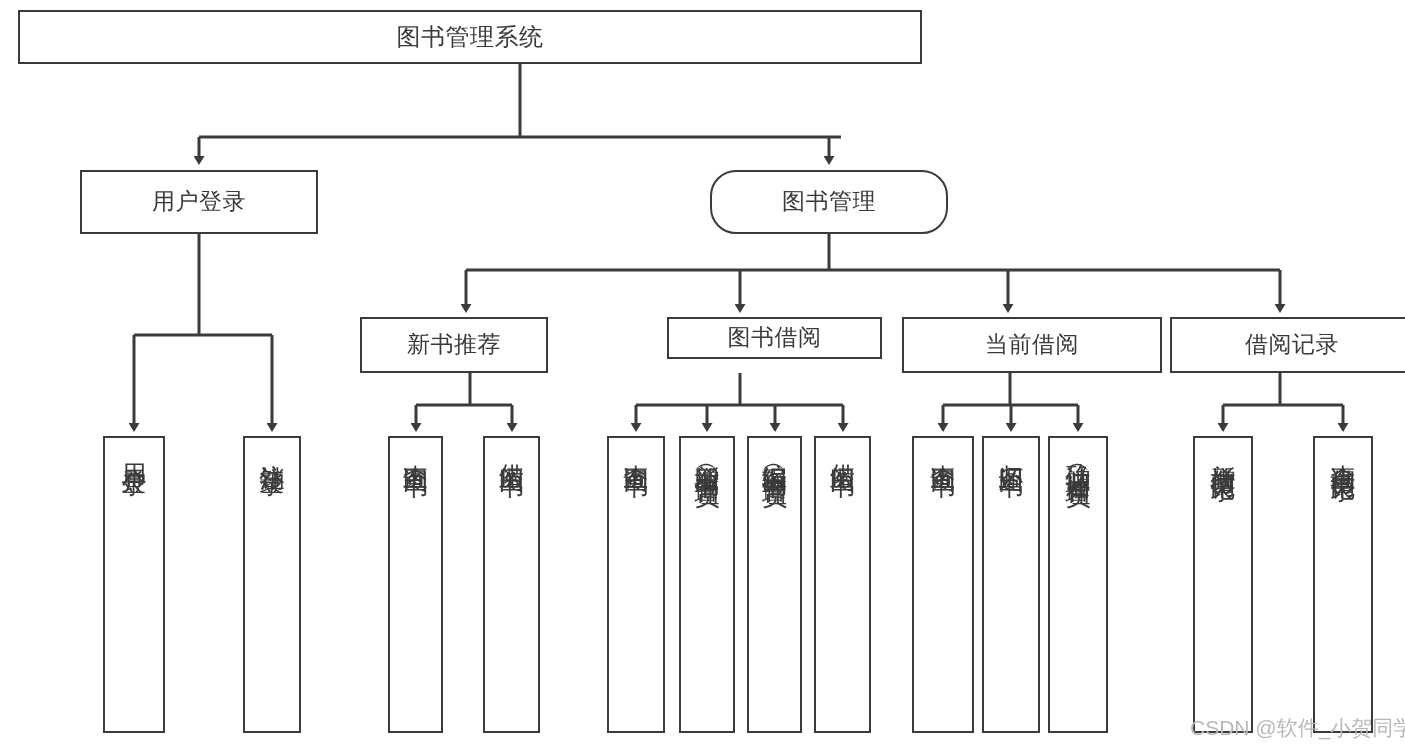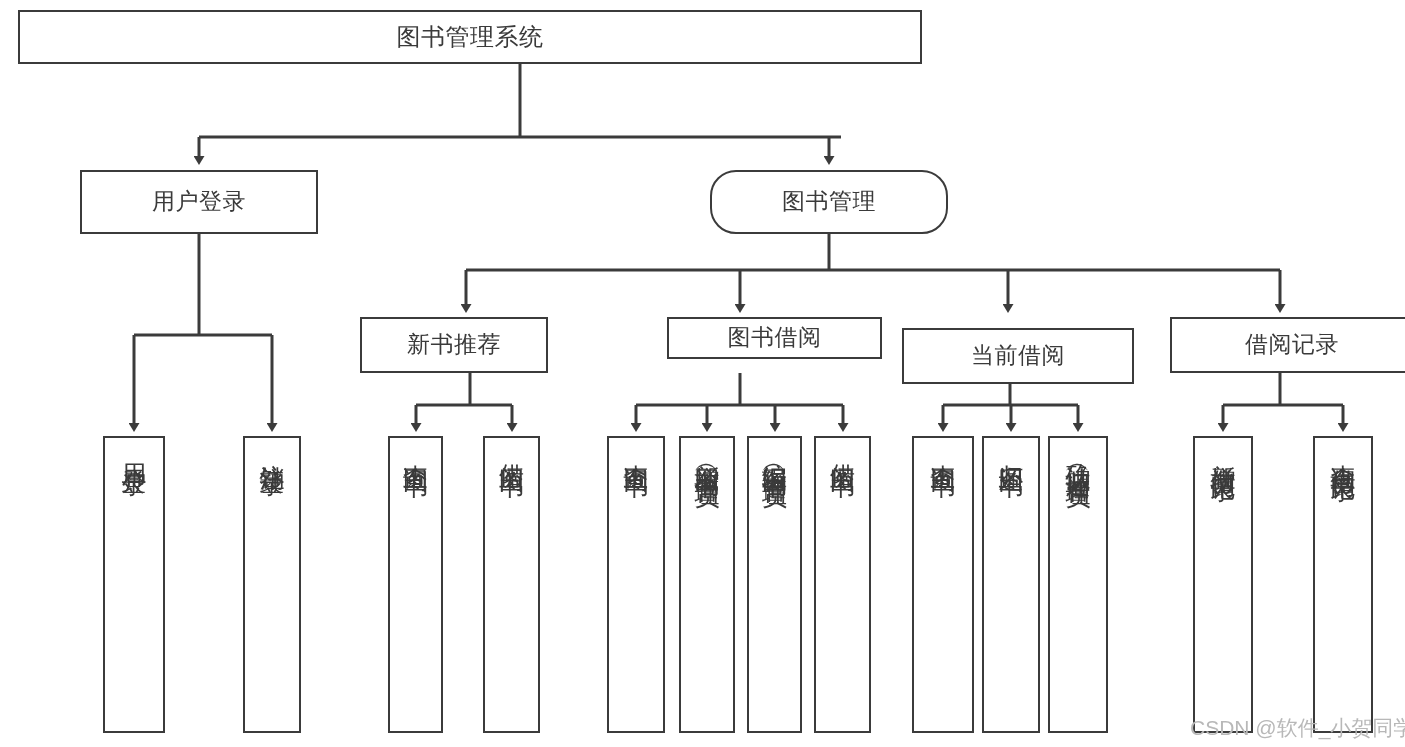--- a/index.html
+++ b/index.html
@@ -132,21 +132,21 @@
   <div class="node h" style="left:710px; top:170px; width:238px; height:64px;border-radius:26px;">
     <span class="lbl">图书管理</span>
   </div>
 
   <div class="node h" style="left:360px; top:317px; width:188px; height:56px;">
     <span class="lbl">新书推荐</span>
   </div>
   <div class="node h" style="left:633px; top:317px; width:215px; height:42px;margin-left:34px;">
     <span class="lbl">图书借阅</span>
   </div>
-  <div class="node h" style="left:902px; top:328px; width:232px; height:56px;">
+  <div class="node h" style="left:902px; top:317px; width:260px; height:56px;">
     <span class="lbl">当前借阅</span>
   </div>
   <div class="node h" style="left:1170px; top:317px; width:244px; height:56px;">
     <span class="lbl">借阅记录</span>
   </div>
 
   <div class="node v" style="left:103px; top:436px; width:62px; height:297px;">
     <span class="lbl">用户登录</span>
   </div>
   <div class="node v" style="left:243px; top:436px; width:58px; height:297px;">

